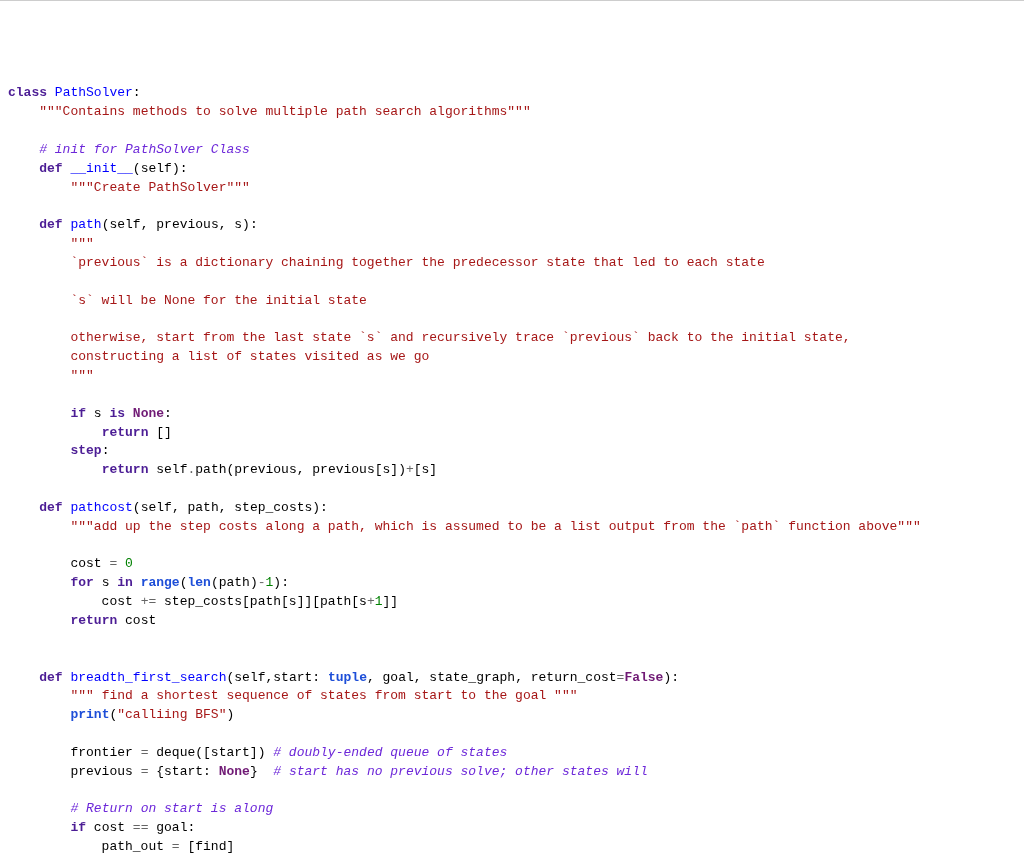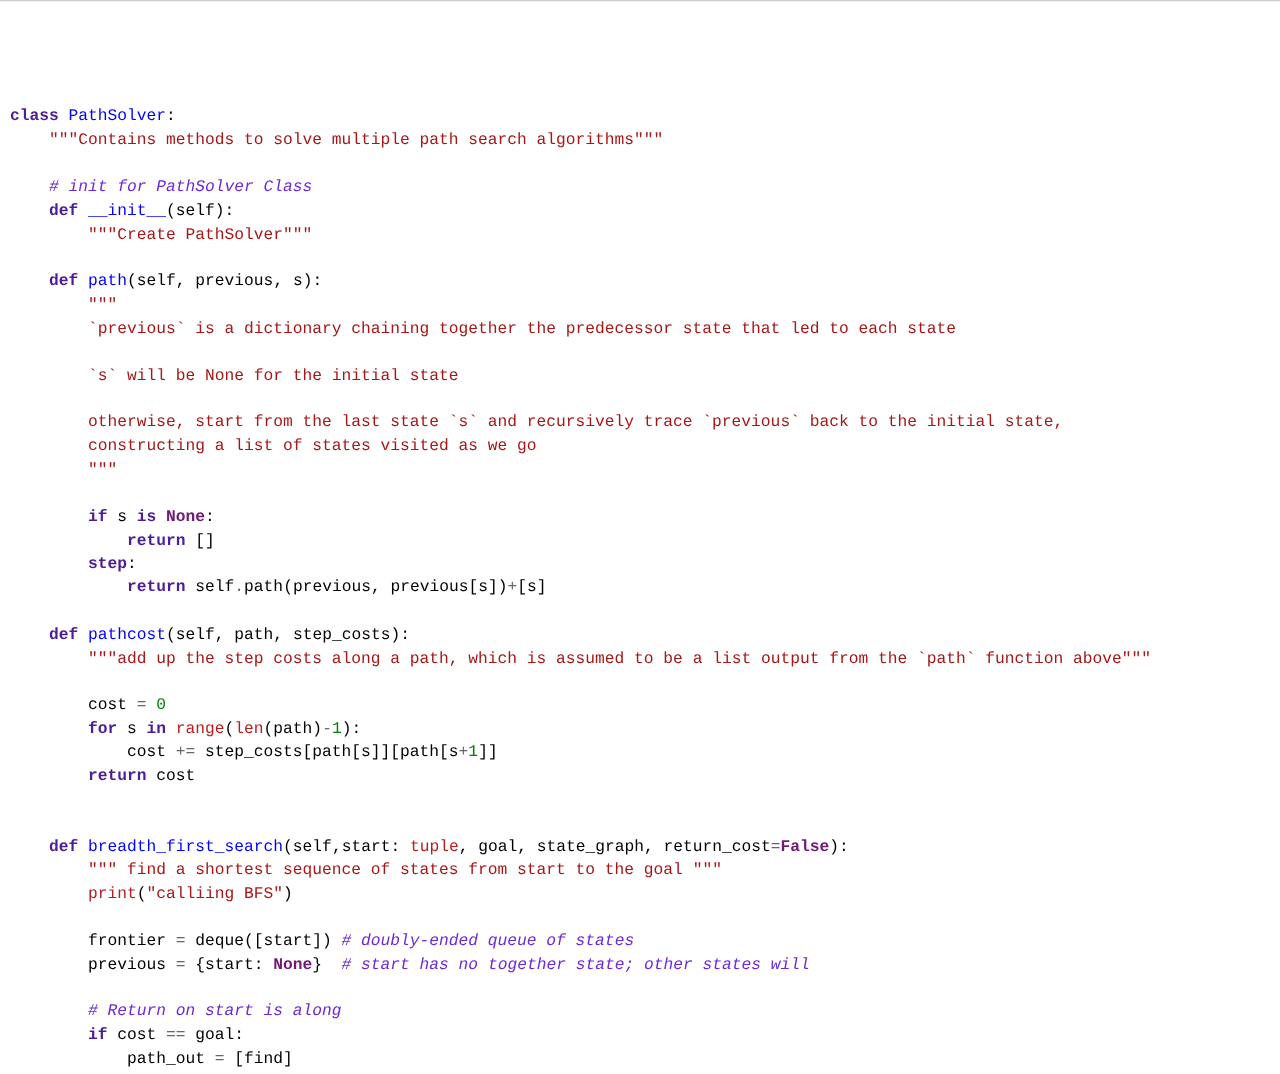--- a/index.html
+++ b/index.html
@@ -14,21 +14,21 @@
     border-top: 1px solid #cdcdcd;
     overflow-x: auto;
   }
   .kw   { color: #4c1d95; font-weight: bold; }   
   .cls  { color: #0000ff; text-align: right; }                       
   .bself{ color: #000000; }                       
   .str  { color: #a61717; }                       
   .cmt  { color: #6d28d9; font-style: italic; }   
   .op   { color: #666666; }                       
   .num  { color: #008000; }                       
-  .bi   { color: #b91c1c; }                       
+  .bi   { color: #1d4ed8; font-weight: bold; }                       
   .const{ color: #701a75; font-weight: bold; }    
 </style>
 </head>
 <body>
 
 
 
 <span><span class="kw">class</span> <span class="cls">PathSolver</span>:
     <span class="str">"""Contains methods to solve multiple path search algorithms"""</span>
 
@@ -58,21 +58,21 @@
         <span class="kw">for</span><span> s </span><span class="kw">in</span> <span class="bi">range</span>(<span class="bi">len</span><span>(path)</span><span class="op">-</span><span class="num">1</span><span>):</span>
 <span>            cost </span><span class="op">+=</span><span> step_costs[path[s]][path[s</span><span class="op">+</span><span class="num">1</span><span>]]</span>
         <span class="kw">return</span><span> cost</span>
 
 
     <span class="kw">def</span> <span class="cls">breadth_first_search</span>(<span class="bself">self</span><span>,start: </span><span class="bi">tuple</span><span>, goal, state_graph, return_cost</span><span class="op">=</span><span class="const">False</span><span>):</span>
         <span class="str">""" find a shortest sequence of states from start to the goal """</span>
         <span class="bi">print</span><span>(</span><span class="str">"calliing BFS"</span><span>)</span>
 
 <span>        frontier </span><span class="op">=</span><span> deque([start]) </span><span class="cmt"># doubly-ended queue of states</span>
-<span>        previous </span><span class="op">=</span><span> {start: </span><span class="const">None</span><span>}  </span><span class="cmt"># start has no together state; other states will</span>
+<span>        previous </span><span class="op">=</span><span> {start: </span><span class="const">None</span><span>}  </span><span class="cmt"># start has no previous solve; other states will</span>
 
         <span class="cmt"># Return on start is along</span>
         <span class="kw">if</span><span> cost </span><span class="op">==</span><span> goal:</span>
 <span>            path_out </span><span class="op">=</span><span> [find]</span>
             <span class="kw">if</span><span> return_cost: </span><span class="kw">return</span><span> path_out, </span><span class="bself">self</span><span class="op">.</span><span>pathcost</span><span>(path_out, state_graph)</span>
             
 
         
         </span>
 

